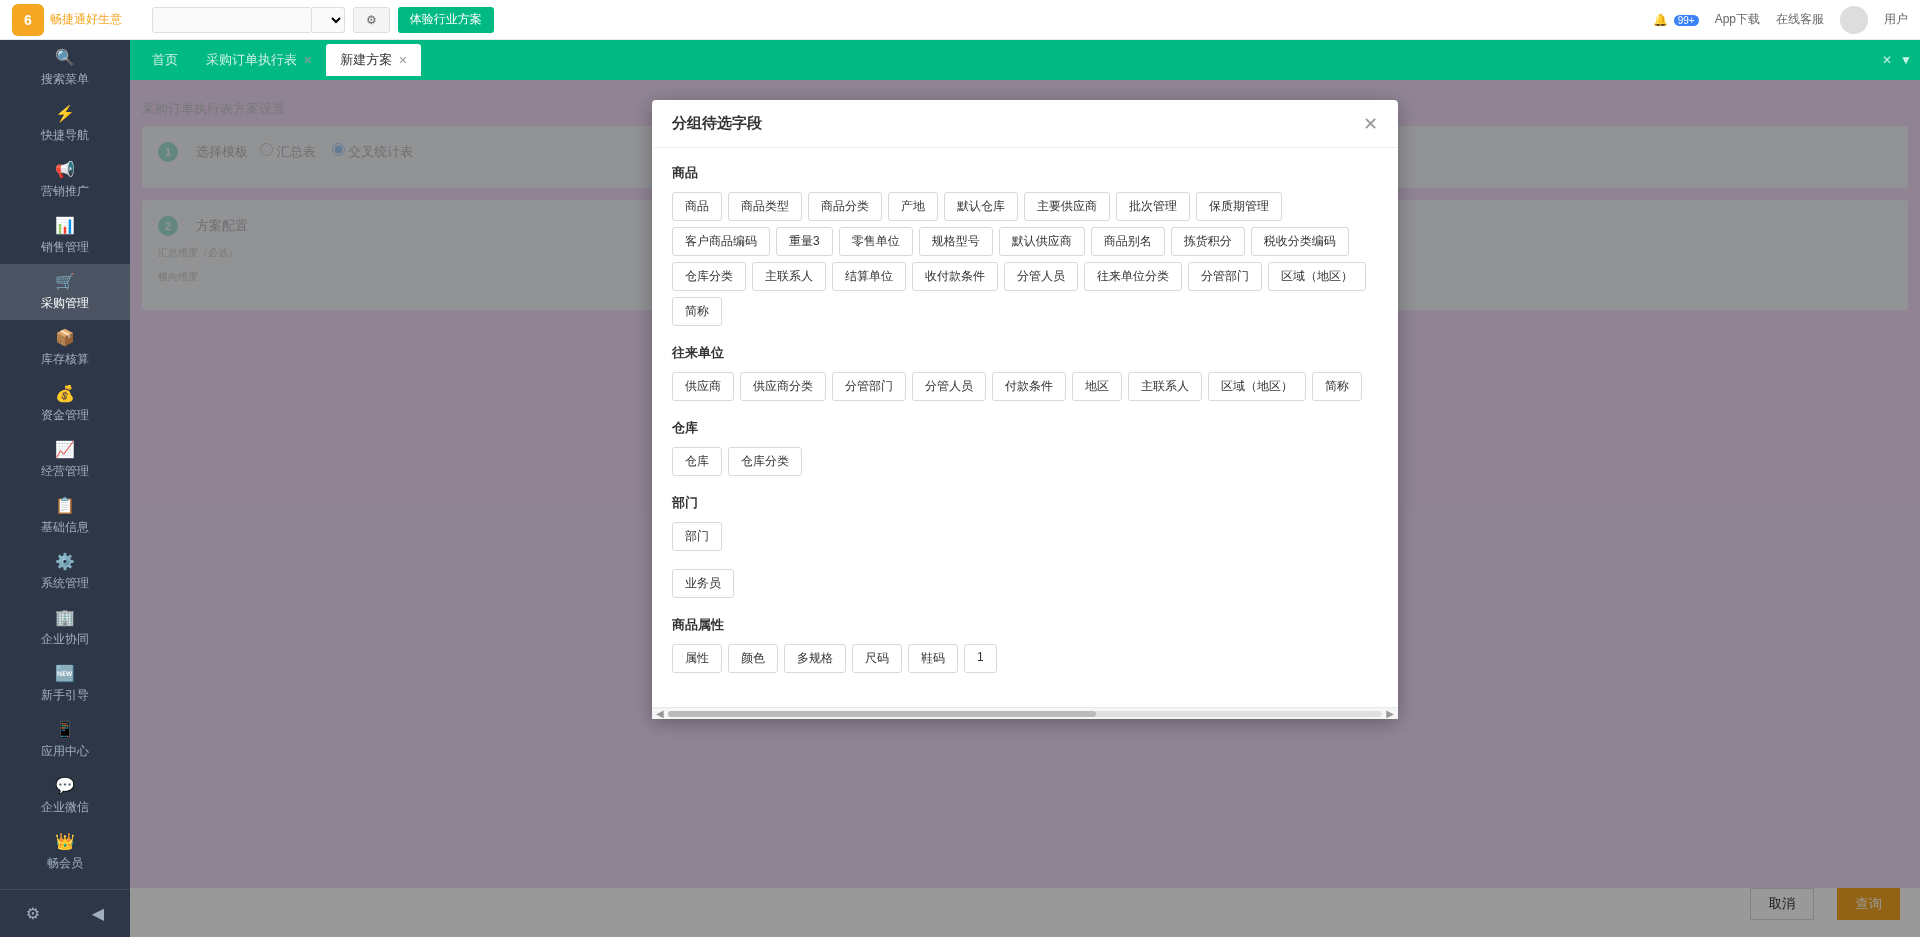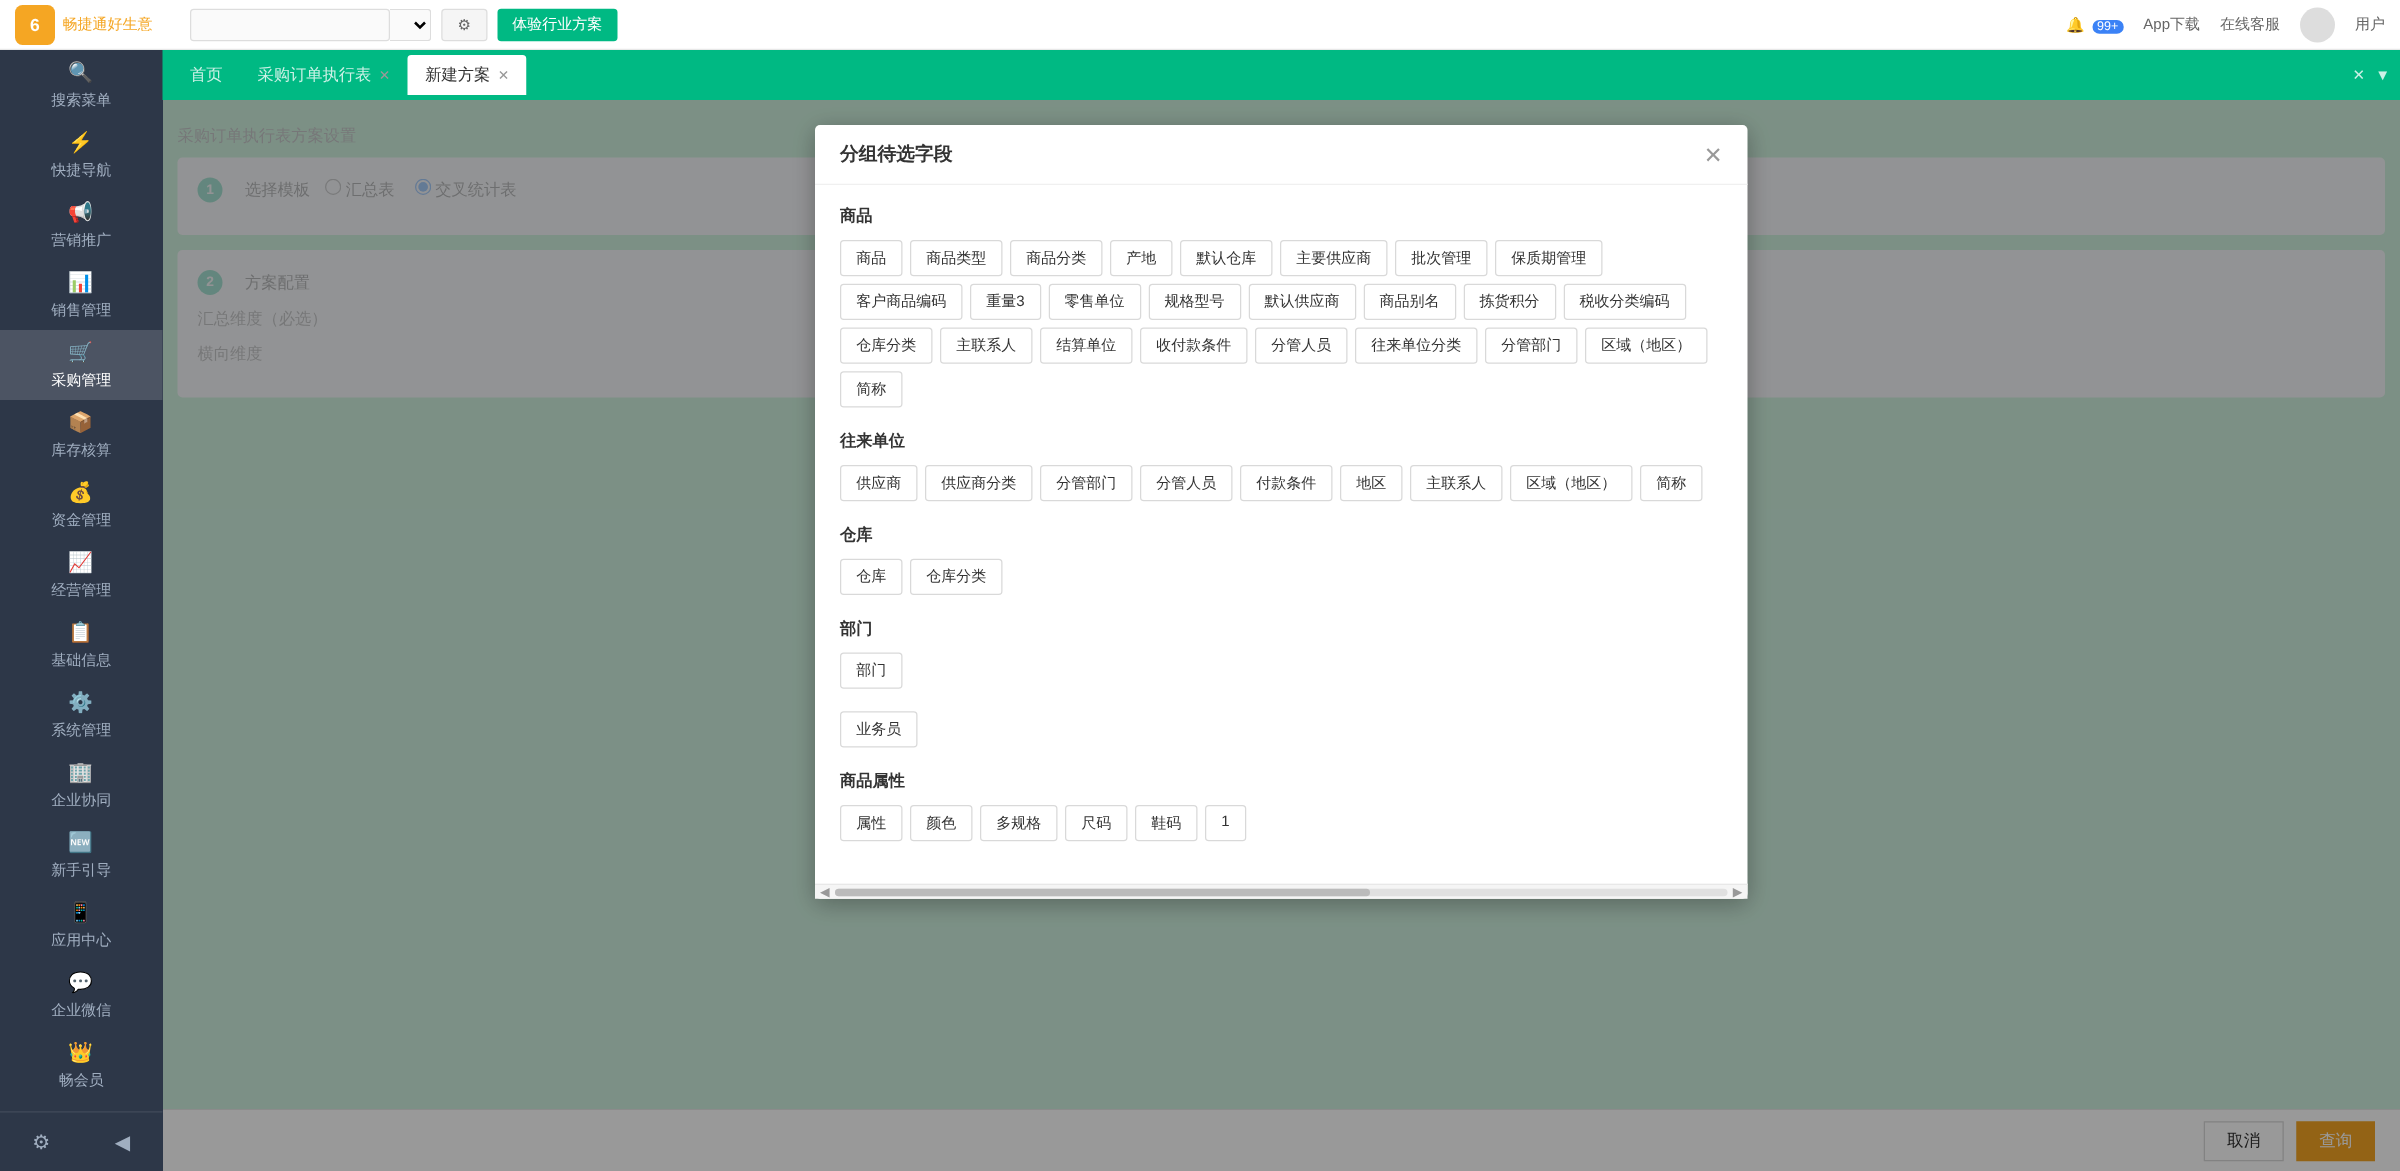--- a/index.html
+++ b/index.html
@@ -76,21 +76,21 @@
       font-size: 13px; color: rgba(255,255,255,0.8); cursor: pointer; border-radius: 3px 3px 0 0;
       white-space: nowrap; gap: 6px;
     }
     .tab.active { background: #fff; color: #333; }
     .tab-close { font-size: 11px; color: #999; }
     .tabs-right { margin-left: auto; display: flex; align-items: center; gap: 8px; }
 
     
     .main-content {
       margin-top: 80px; margin-left: 130px; padding: 12px; min-height: calc(100vh - 80px);
-      background: #86efac; position: relative;
+      background: #f0abfc; position: relative;
     }
 
     
     .modal-overlay {
       position: fixed; top: 80px; left: 130px; right: 0; bottom: 0;
       background: rgba(0,0,0,0.4); z-index: 200;
       display: flex; align-items: flex-start; justify-content: center;
       padding-top: 20px;
     }
 
@@ -140,36 +140,36 @@
     .hscroll-thumb {
       position: absolute; left: 0; top: 0; width: 60%; height: 100%;
       background: #bbb; border-radius: 3px;
     }
 
     
     .bg-content { opacity: 0.3; pointer-events: none; }
     .page-header { padding: 8px 0; color: #666; font-size: 13px; }
     .form-section { background: #fff; border-radius: 4px; padding: 16px; margin-bottom: 12px; }
     .form-row { display: flex; align-items: center; margin-bottom: 10px; gap: 12px; }
-    .form-label { color: #666; font-size: 13px; min-width: 80px; }
+    .form-label { color: #666; font-size: 10px; min-width: 80px; }
     .radio-group { display: flex; gap: 16px; }
     .step-badge {
       width: 20px; height: 20px; border-radius: 50%; background: #00b983;
       color: #fff; font-size: 11px; display: inline-flex; align-items: center;
       justify-content: center; margin-right: 6px; font-weight: bold;
     }
     .btn-cancel { background: #fff; border: 1px solid #d9d9d9; color: #333; height: 32px; padding: 0 18px; }
     .btn-confirm { background: #f5a623; color: #fff; border: none; height: 32px; padding: 0 18px; }
 
     
     .screen-footer {
       position: fixed; bottom: 0; left: 130px; right: 0;
       height: 50px; background: #fff; border-top: 1px solid #e8e8e8;
-      display: flex; align-items: center; justify-content: flex-end;
-      padding: 0 20px; gap: 10px; z-index: 150;
+      display: flex; align-items: flex-start; justify-content: flex-end;
+      padding: 0 20px; gap: 23px; z-index: 150;
     }
   </style>
 </head>
 <body>
 
 <div class="top-header">
   <div class="logo-area">
     <div class="logo-icon">
       <span>6</span>
     </div>

